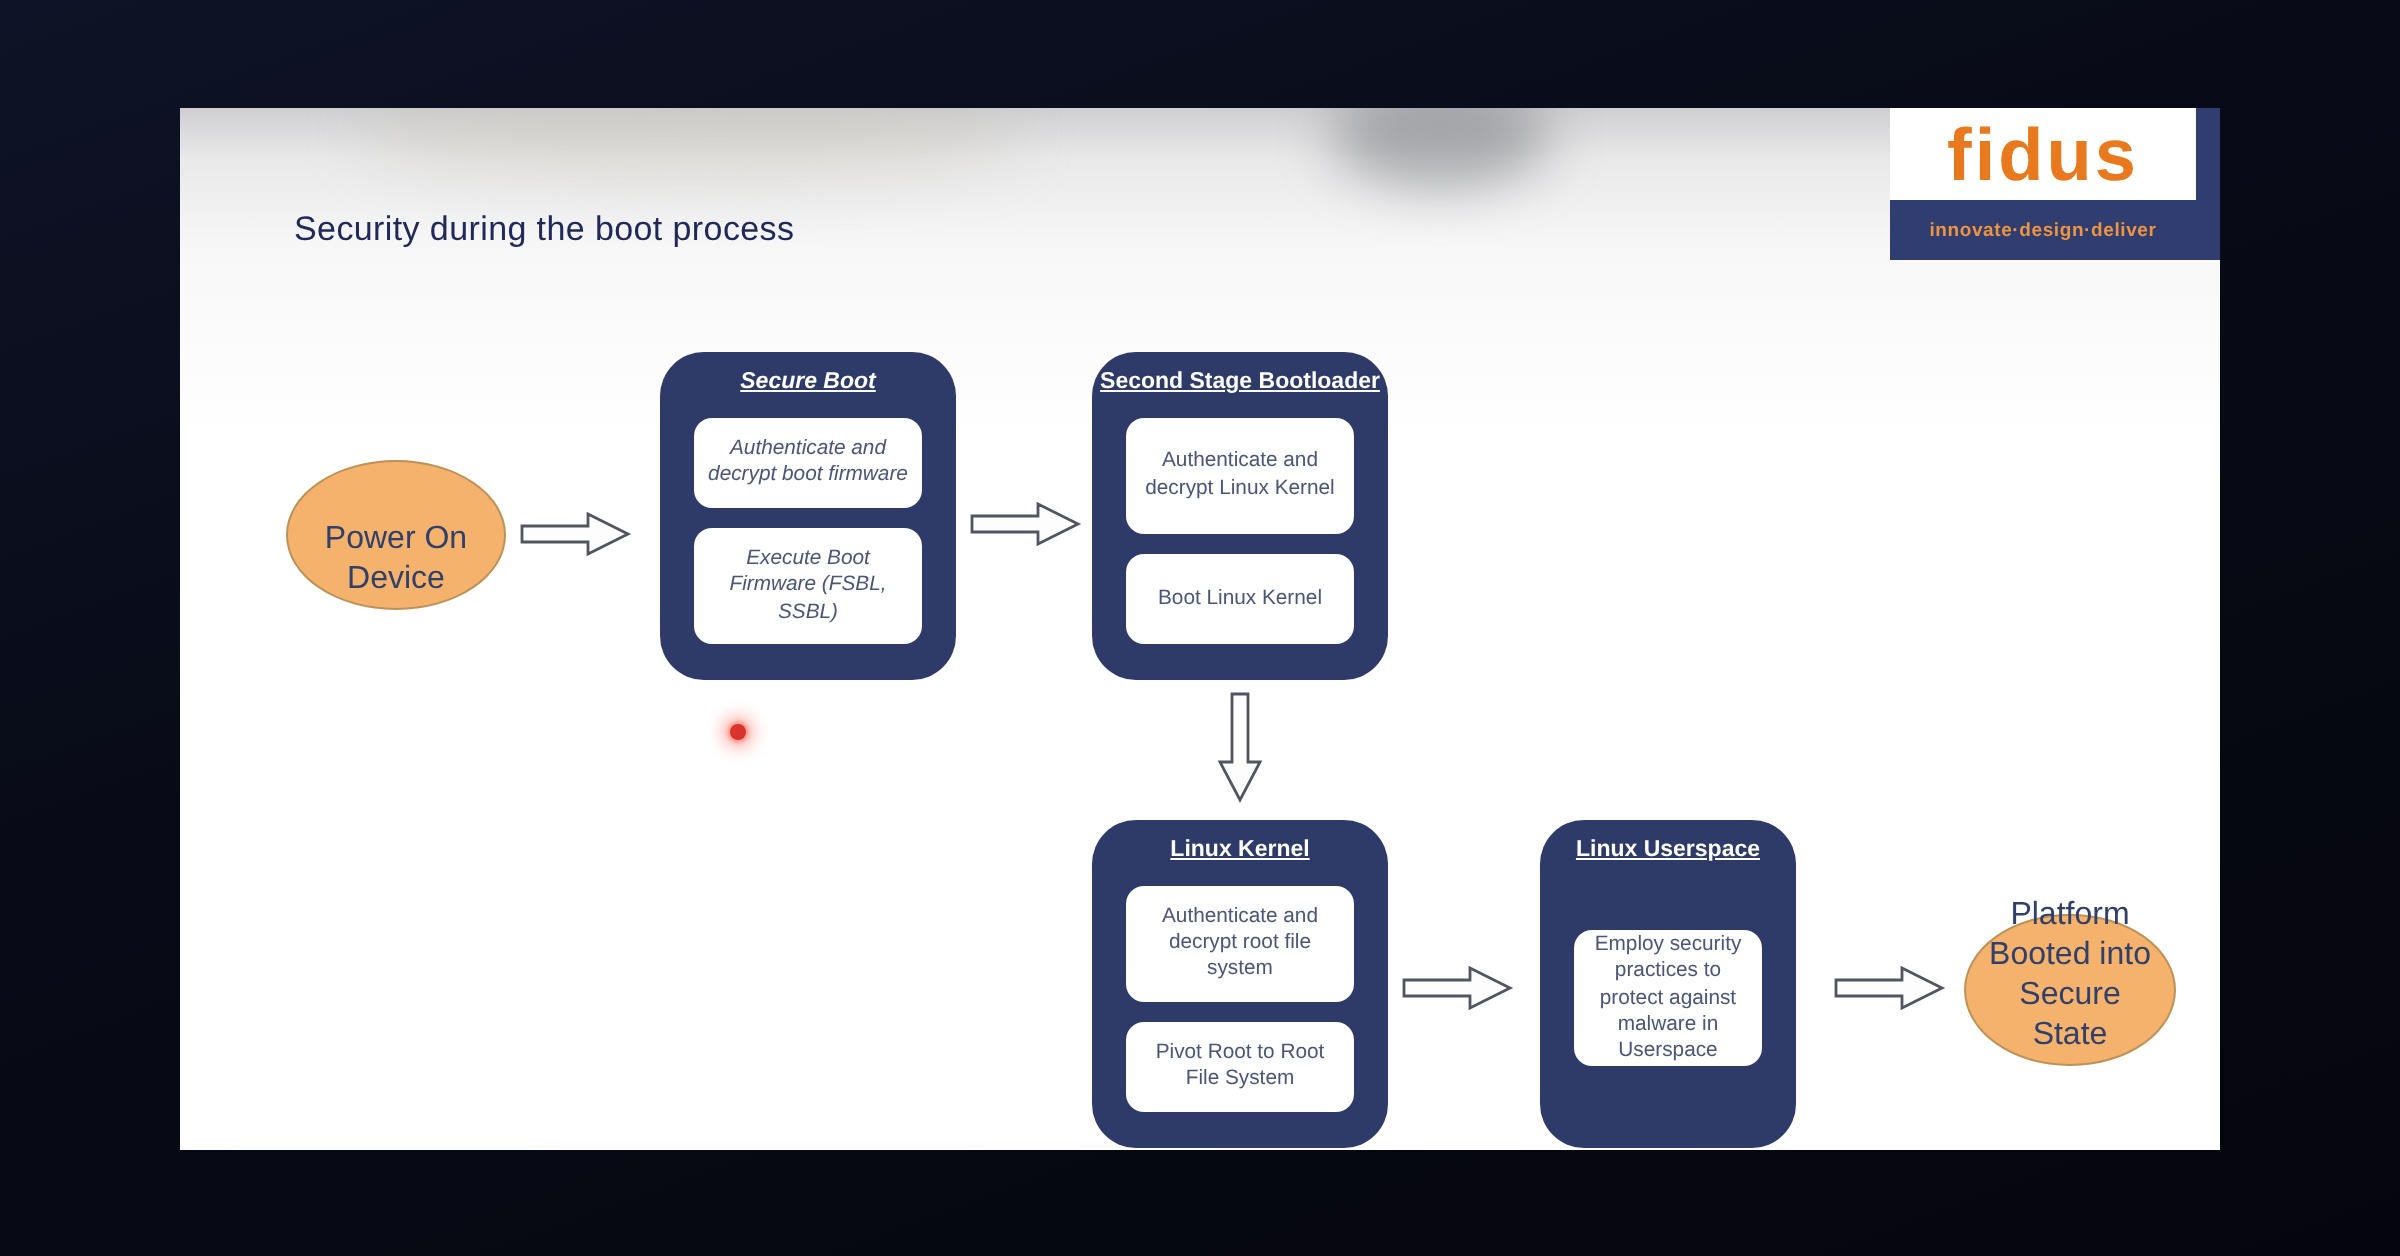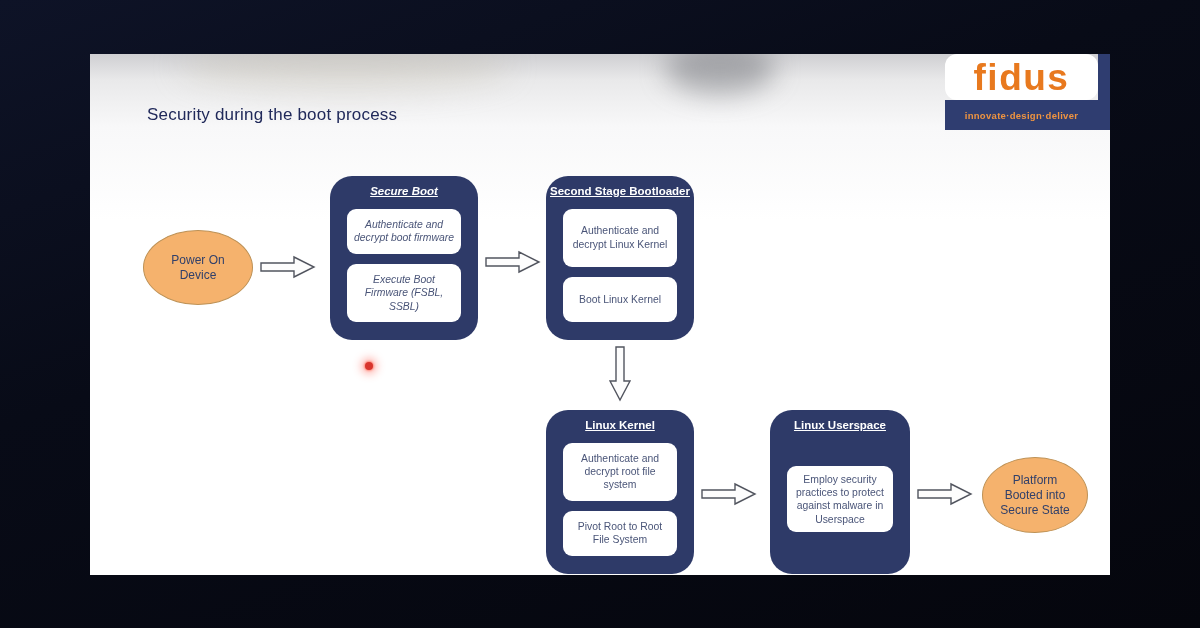--- a/index.html
+++ b/index.html
@@ -24,36 +24,36 @@
   .slide-title {
     position:absolute; left:57px; top:51px;
     font-size:17px; font-weight:400; letter-spacing:.2px;
     color:#20295a;
   }
 
   
   .logo { position:absolute; left:855px; top:0; width:165px; height:76px; }
   .logo-top {
     position:absolute; left:0; top:0; width:153px; height:46px;
-    background:#ffffff; display:flex; align-items:center; justify-content:center;border-radius:12px;
+    background:#ffffff; display:flex; align-items:center; justify-content:center;
   }
   .logo-word { font-size:37px; font-weight:bold; color:#e8791e; letter-spacing:1.5px; line-height:1; }
   .logo-strip {
     position:absolute; left:0; top:46px; width:153px; height:30px;
     background:#2f3d70; display:flex; align-items:center; justify-content:center;
   }
   .logo-strip span { font-size:9.5px; font-weight:bold; color:#ef9440; letter-spacing:.3px; }
   .logo-bar { position:absolute; left:153px; top:0; width:12px; height:76px; background:#2f3d70; }
 
   
   .ellipse {
     position:absolute; border-radius:50%;
     background:#f5b26d; border:1.5px solid #bd9257;
-    display:flex; align-items:center; justify-content:center; text-align:center;
-    font-size:12px; line-height:1.25; color:#31406a; padding:4px 11px;
+    display:flex; align-items:flex-end; justify-content:center; text-align:center;
+    font-size:16px; line-height:1.25; color:#31406a; padding:4px 11px;
   }
   .ellipse-start { left:53px; top:176px; width:110px; height:75px; }
   .ellipse-end   { left:892px; top:403px; width:106px; height:76px; }
 
   .stage {
     position:absolute; width:148px; height:164px;
     background:#2e3a68; border-radius:22px;
     display:flex; flex-direction:column; align-items:center;
     padding:9px 17px 13px;
   }
@@ -68,21 +68,21 @@
   }
   .step {
     background:#ffffff; border-radius:9px;
     color:#4a5578; font-size:10.4px; line-height:1.28;
     display:flex; align-items:center; justify-content:center; text-align:center;
     padding:5px 6px; flex:1 1 auto; max-height:58px; min-height:44px; margin:5px 0;
   }
   .stage-1 { left:240px; top:122px;font-style:italic; }
   .stage-2 { left:456px; top:122px; }
   .stage-3 { left:456px; top:356px; }
-  .stage-4 { left:680px; top:356px; width:140px;justify-content:flex-end; }
+  .stage-4 { left:680px; top:356px; width:128px;justify-content:flex-end; }
   .stage-4 .step { max-height:68px; min-height:66px; flex:0 0 auto; }
 
   .arrow { position:absolute; }
   .arrow path { fill:#fdfdfd; stroke:#52555f; stroke-width:1.4px; }
   .arrow-1 { left:169px; top:200px; }
   .arrow-2 { left:394px; top:195px; }
   .arrow-3 { left:515px; top:291px; }
   .arrow-4 { left:610px; top:427px; }
   .arrow-5 { left:826px; top:427px; }
 

